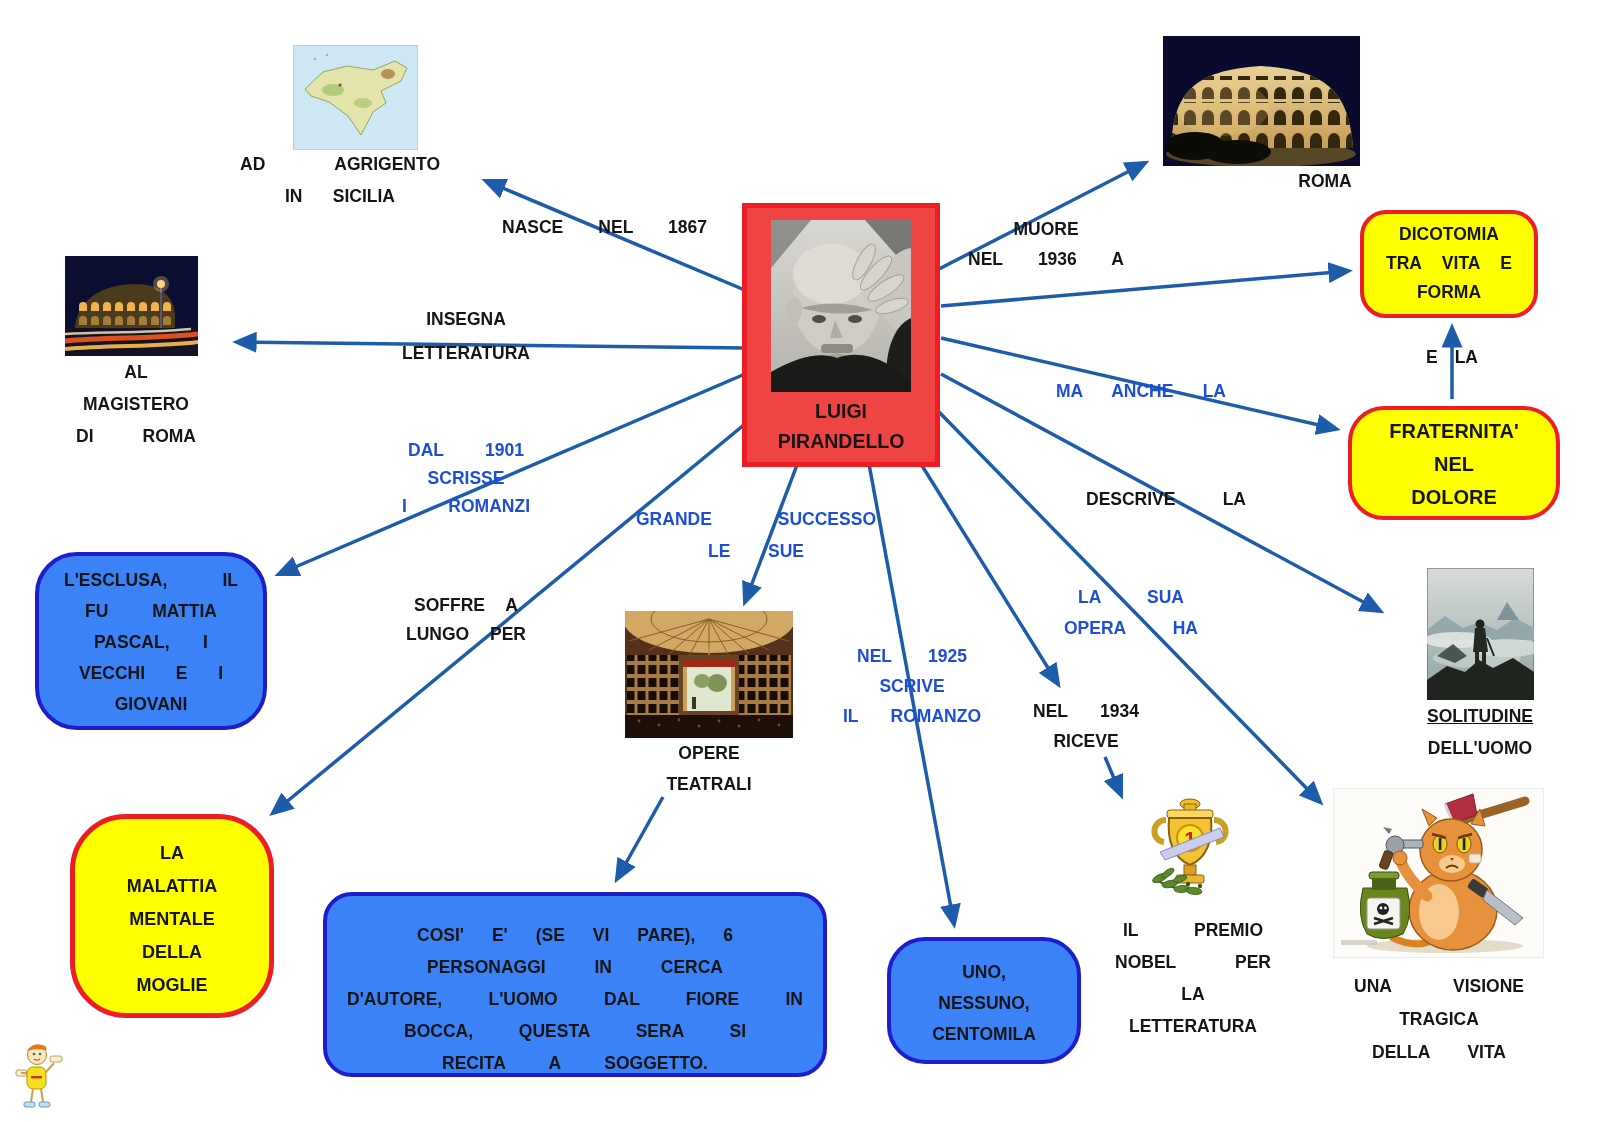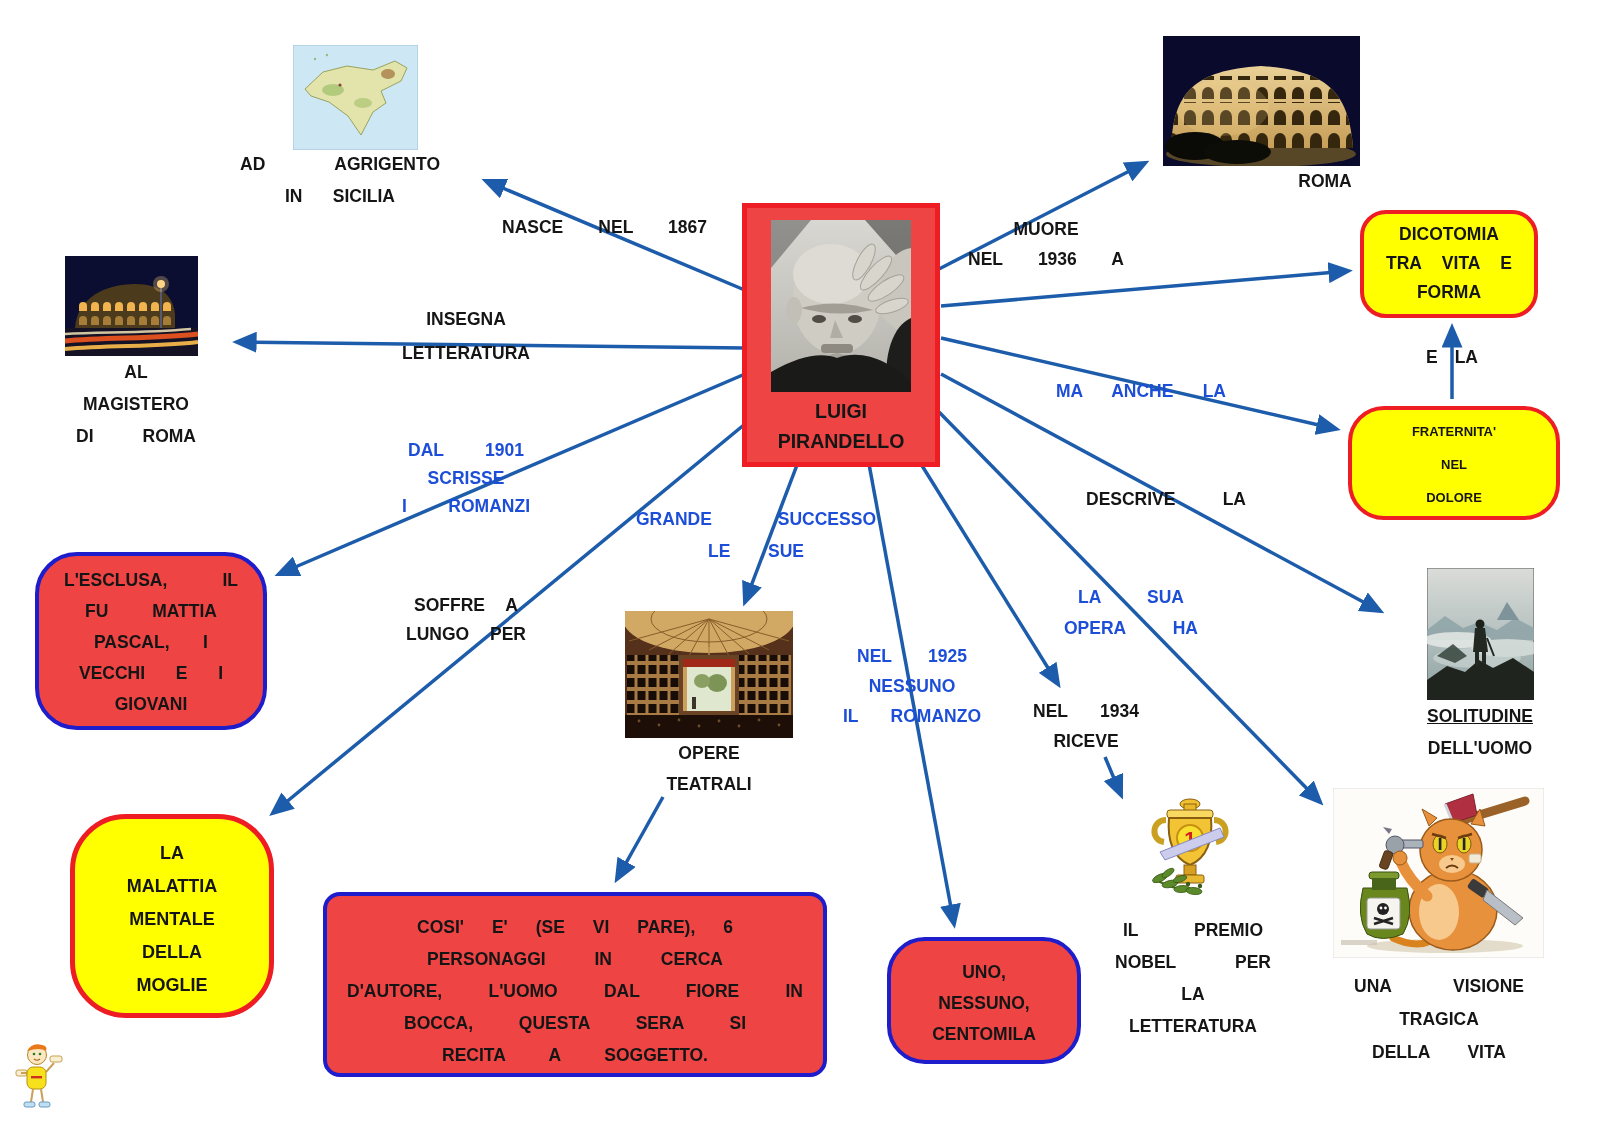--- a/index.html
+++ b/index.html
@@ -8,21 +8,21 @@
           font-family:"Liberation Sans",sans-serif;font-weight:bold;color:#151515;}
   .edges{position:absolute;left:0;top:0;z-index:1;}
   .img{position:absolute;z-index:2;line-height:0;}
   .lbl{position:absolute;z-index:3;font-size:17.5px;}
   .lbl .ln{display:block;line-height:30px;text-align:center;}
   .blue{color:#1d4ed8;}
   .sp{text-align:justify;text-align-last:justify;}
   .node{position:absolute;z-index:2;box-sizing:border-box;font-size:17.5px;text-align:center;}
   .node .ln{display:block;line-height:31px;}
   .yr{background:#ffff00;border:4px solid #ee1c23;}
-  .cb{background:#ef4444;border:4px solid #1d1dcc;}
+  .cb{background:#3b82f6;border:4px solid #1d1dcc;}
   .center-node{position:absolute;z-index:2;box-sizing:border-box;background:#ef4444;
                border:5px solid #ee1c23;text-align:center;}
   .center-node .ln{display:block;line-height:30px;font-size:19.5px;}
   .photo{margin:12px auto 4px auto;width:140px;height:172px;line-height:0;}
 </style>
 </head>
 <body>
 
 <div class="canvas">
 
@@ -173,21 +173,21 @@
   </div>
 
   <div class="node yr" style="left:1360px;top:210px;width:178px;height:108px;border-radius:26px;padding-top:6px;">
     <div class="ln" style="line-height:29px;">DICOTOMIA</div>
     <div class="ln sp" style="line-height:29px;padding:0 22px;">TRA VITA E</div>
     <div class="ln" style="line-height:29px;">FORMA</div>
   </div>
   <div class="lbl" style="left:1420px;top:342px;width:64px;">
     <div class="ln sp" style="padding:0 6px;">E LA</div>
   </div>
-  <div class="node yr" style="left:1348px;top:406px;width:212px;height:114px;border-radius:36px;padding-top:5px;font-size:13px;">
+  <div class="node yr" style="left:1348px;top:406px;width:212px;height:114px;border-radius:36px;padding-top:5px;font-size:20px;">
     <div class="ln" style="line-height:33px;">FRATERNITA'</div>
     <div class="ln" style="line-height:33px;">NEL</div>
     <div class="ln" style="line-height:33px;">DOLORE</div>
   </div>
   <div class="lbl blue" style="left:1056px;top:376px;width:170px;">
     <div class="ln sp">MA ANCHE LA</div>
   </div>
   <div class="lbl" style="left:1086px;top:484px;width:160px;">
     <div class="ln sp">DESCRIVE LA</div>
   </div>
@@ -255,31 +255,31 @@
           <circle cx="114" cy="115" r="1.4"></circle>
         <circle cx="134" cy="109" r="1.4"></circle>
           <circle cx="154" cy="114" r="1.4"></circle>
       </g>
     </svg>
   </div>
   <div class="lbl" style="left:630px;top:738px;width:158px;">
     <div class="ln" style="line-height:31px;">OPERE</div>
     <div class="ln" style="line-height:31px;">TEATRALI</div>
   </div>
-  <div class="node cb" style="left:323px;top:892px;width:504px;height:185px;border-radius:17px;padding-top:15px;">
+  <div class="node cb" style="left:323px;top:892px;width:504px;height:185px;border-radius:29px;padding-top:23px;">
     <div class="ln sp" style="line-height:32px;padding:0 90px;">COSI' E' (SE VI PARE), 6</div>
     <div class="ln sp" style="line-height:32px;padding:0 100px;">PERSONAGGI IN CERCA</div>
     <div class="ln sp" style="line-height:32px;padding:0 20px;">D'AUTORE, L'UOMO DAL FIORE IN</div>
     <div class="ln sp" style="line-height:32px;padding:0 77px;">BOCCA, QUESTA SERA SI</div>
     <div class="ln sp" style="line-height:32px;padding:0 115px;">RECITA A SOGGETTO.</div>
   </div>
 
   <div class="lbl blue" style="left:838px;top:641px;width:148px;">
     <div class="ln sp" style="line-height:30px;padding:0 19px;">NEL 1925</div>
-    <div class="ln" style="line-height:30px;">NESSUNO</div>
+    <div class="ln" style="line-height:30px;">SCRIVE</div>
     <div class="ln sp" style="line-height:30px;padding:0 5px;">IL ROMANZO</div>
   </div>
   <div class="node cb" style="left:887px;top:937px;width:194px;height:127px;border-radius:38px;padding-top:16px;">
     <div class="ln">UNO,</div>
     <div class="ln">NESSUNO,</div>
     <div class="ln">CENTOMILA</div>
   </div>
 
   <div class="lbl" style="left:1024px;top:696px;width:124px;">
     <div class="ln sp" style="line-height:30px;padding:0 9px;">NEL 1934</div>

